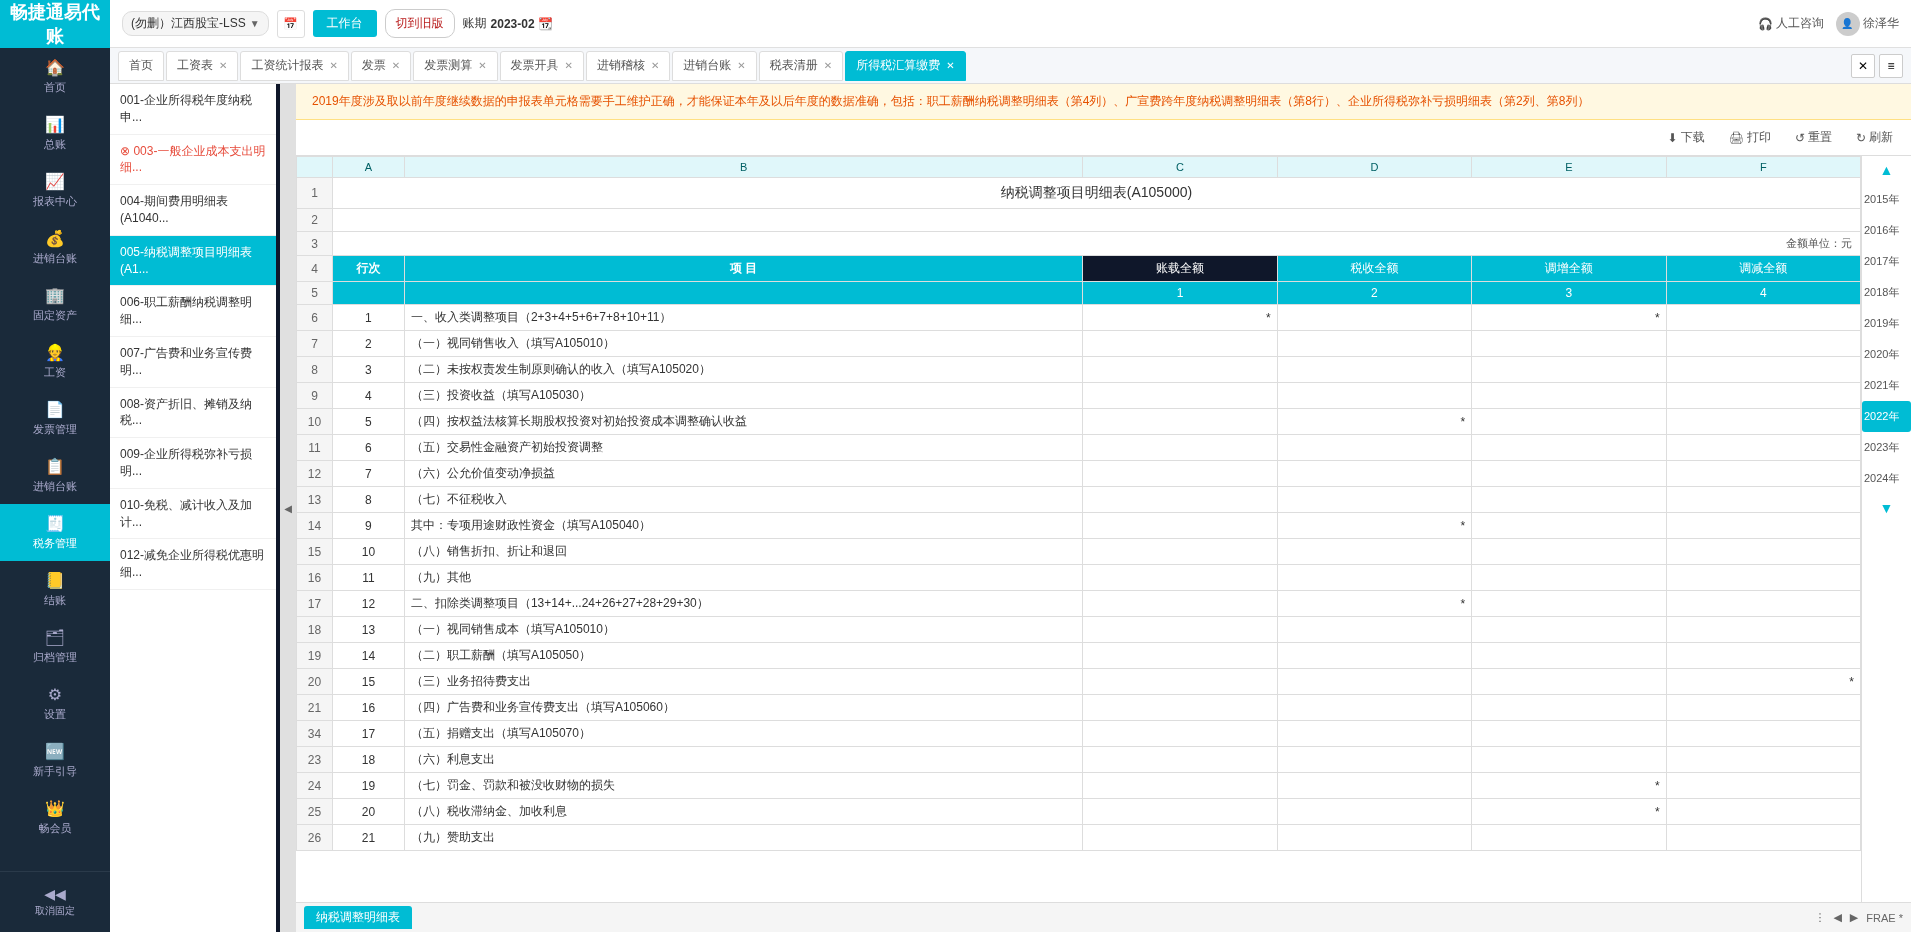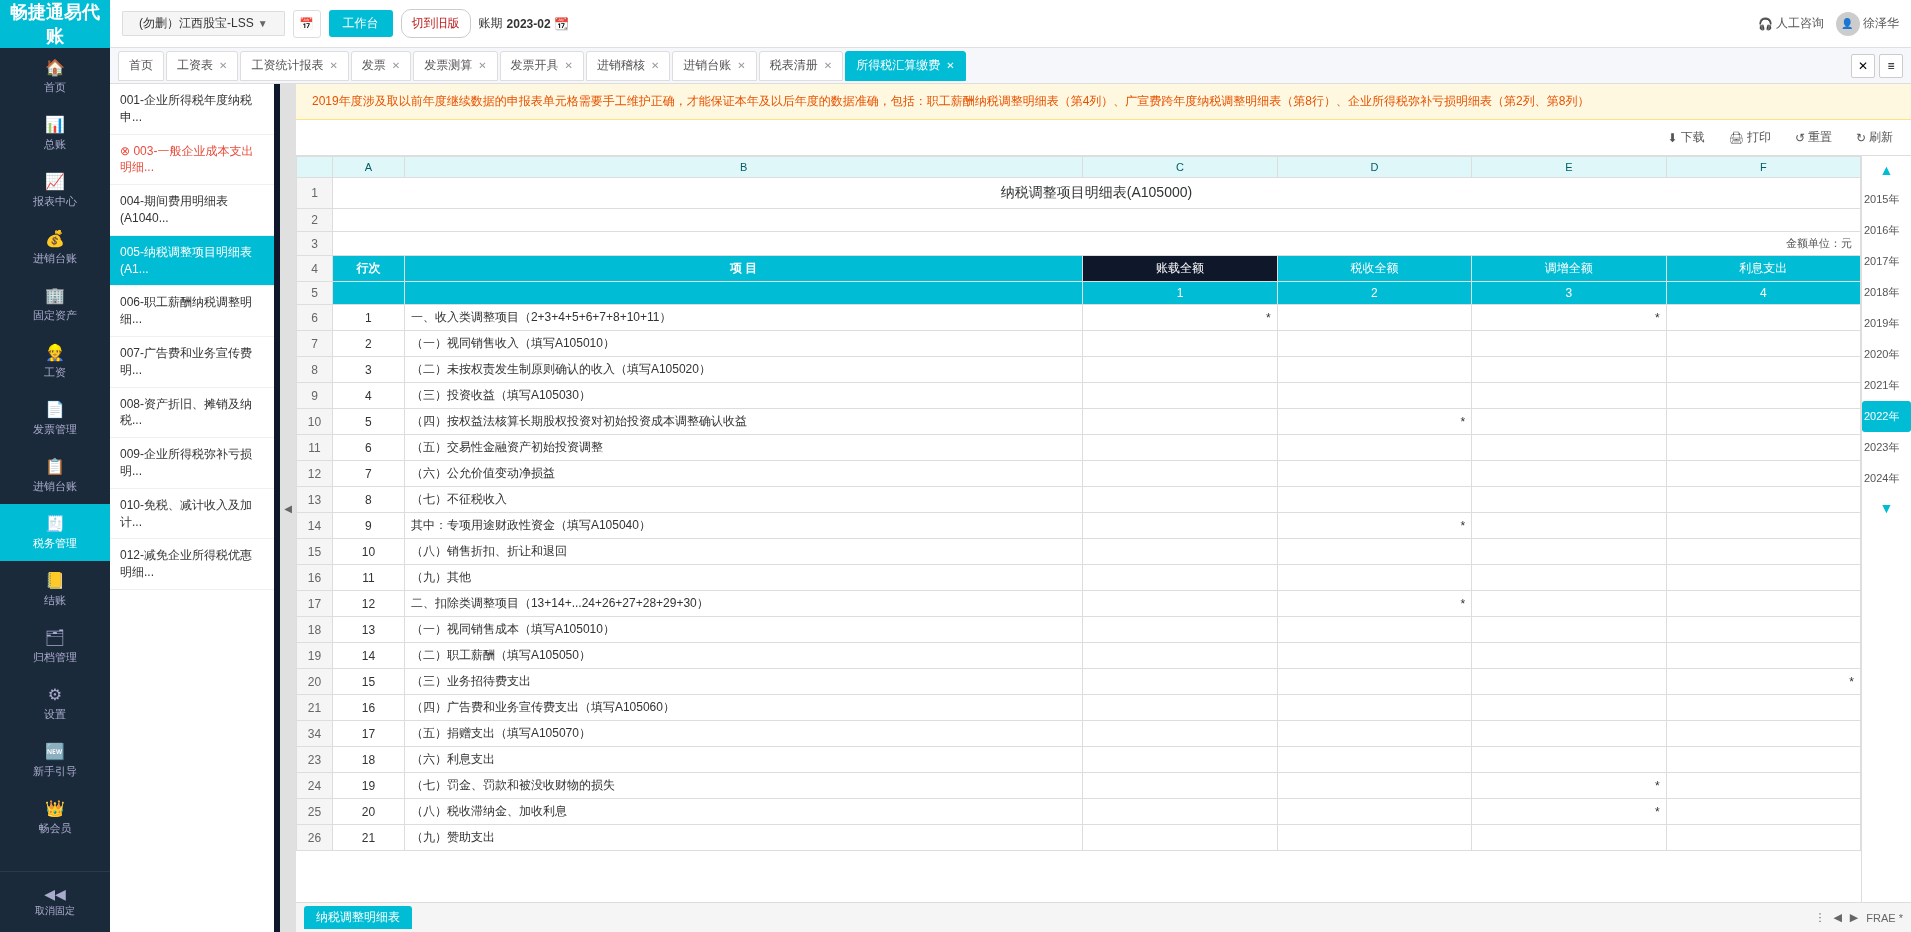--- a/index.html
+++ b/index.html
@@ -14,21 +14,21 @@
     .sidebar-item .icon { font-size: 16px; }
     .sidebar-bottom { padding: 8px; border-top: 1px solid #2a3a4a; display: flex; flex-direction: column; gap: 4px; }
     .sidebar-bottom-item { display: flex; flex-direction: column; align-items: center; padding: 6px 4px; cursor: pointer; color: #aac; font-size: 10px; gap: 2px; }
     .sidebar-bottom-item .icon { font-size: 14px; }
 
     
     .main { flex: 1; display: flex; flex-direction: column; overflow: hidden; }
 
     
     .topbar { height: 48px; background: #fff; display: flex; align-items: center; padding: 0 12px; gap: 8px; border-bottom: 1px solid #e0e0e0; flex-shrink: 0; }
-    .company-selector { display: flex; align-items: center; gap: 4px; background: #f5f5f5; border: 1px solid #ddd; border-radius: 1px; padding: 3px 16px; cursor: pointer; font-size: 12px; color: #333; }
+    .company-selector { display: flex; align-items: center; gap: 4px; background: #f5f5f5; border: 1px solid #ddd; border-radius: 10px; padding: 3px 8px; cursor: pointer; font-size: 12px; color: #333; }
     .company-selector .arrow { color: #666; font-size: 10px; }
     .topbar-icon-btn { width: 28px; height: 28px; display: flex; align-items: center; justify-content: center; border: 1px solid #ddd; border-radius: 3px; cursor: pointer; color: #555; background: #fff; }
     .workbench-btn { background: #00bcd4; color: #fff; border: none; border-radius: 3px; padding: 5px 14px; cursor: pointer; font-size: 12px; }
     .old-version-btn { background: #fff; color: #b91c1c; border: 1px solid #ccc; border-radius: 10px; padding: 5px 10px; cursor: pointer; font-size: 12px; }
     .period-info { display: flex; align-items: center; gap: 4px; font-size: 12px; color: #333; }
     .topbar-right { margin-left: auto; display: flex; align-items: center; gap: 12px; font-size: 12px; color: #555; }
     .user-service { display: flex; align-items: center; gap: 3px; cursor: pointer; }
     .user-info { display: flex; align-items: center; gap: 3px; cursor: pointer; }
     .user-avatar { width: 24px; height: 24px; background: #ccc; border-radius: 50%; display: flex; align-items: center; justify-content: center; font-size: 10px; }
 
@@ -38,21 +38,21 @@
     .tab.active { background: #00bcd4; color: #fff; border-color: #00bcd4; }
     .tab .close { font-size: 10px; color: #999; margin-left: 2px; }
     .tab.active .close { color: #fff; }
     .tabbar-right { margin-left: auto; display: flex; gap: 4px; }
     .tabbar-btn { width: 24px; height: 24px; border: 1px solid #ccc; background: #fff; cursor: pointer; display: flex; align-items: center; justify-content: center; font-size: 12px; border-radius: 2px; }
 
     
     .content { flex: 1; display: flex; overflow: hidden; }
 
     
-    .left-panel { width: 170px; background: #fff; border-right: 6px solid #0f172a; display: flex; flex-direction: column; flex-shrink: 0; overflow-y: auto; }
+    .left-panel { width: 170px; background: #fff; border-right: 4px solid #0f172a; display: flex; flex-direction: column; flex-shrink: 0; overflow-y: auto; }
     .left-panel-item { padding: 8px 10px; font-size: 12px; color: #333; cursor: pointer; border-bottom: 1px solid #f0f0f0; line-height: 1.4; }
     .left-panel-item.active { background: #00bcd4; color: #fff; }
     .left-panel-item.error { color: #e74c3c; }
 
     
     .right-panel { flex: 1; display: flex; flex-direction: column; overflow: hidden; background: #fff; }
 
     
     .alert-bar { background: #fff8e1; border-bottom: 1px solid #ffe082; padding: 8px 16px; font-size: 12px; color: #e65100; line-height: 1.6; flex-shrink: 0; }
 
@@ -313,21 +313,21 @@
                 <td colspan="6" style="text-align:right; font-size:11px; color:#555; padding:4px 8px;">金额单位：元</td>
               </tr>
 
               <tr>
                 <td class="row-num">4</td>
                 <td style="background:#00bcd4; color:#fff; text-align:center; font-weight:bold;">行次</td>
                 <td style="background:#00bcd4; color:#fff; text-align:center; font-weight:bold; min-width:260px;">项 目</td>
                 <td style="background:#0f172a; color:#fff; text-align:center;">账载全额</td>
                 <td style="background:#00bcd4; color:#fff; text-align:center;">税收全额</td>
                 <td style="background:#00bcd4; color:#fff; text-align:center;">调增全额</td>
-                <td style="background:#00bcd4; color:#fff; text-align:center;">利息支出</td>
+                <td style="background:#00bcd4; color:#fff; text-align:center;">调减全额</td>
               </tr>
 
               <tr>
                 <td class="row-num">5</td>
                 <td style="background:#00bcd4; color:#fff; text-align:center;"></td>
                 <td style="background:#00bcd4; color:#fff; text-align:center;"></td>
                 <td style="background:#00bcd4; color:#fff; text-align:center;">1</td>
                 <td style="background:#00bcd4; color:#fff; text-align:center;">2</td>
                 <td style="background:#00bcd4; color:#fff; text-align:center;">3</td>
                 <td style="background:#00bcd4; color:#fff; text-align:center;">4</td>

